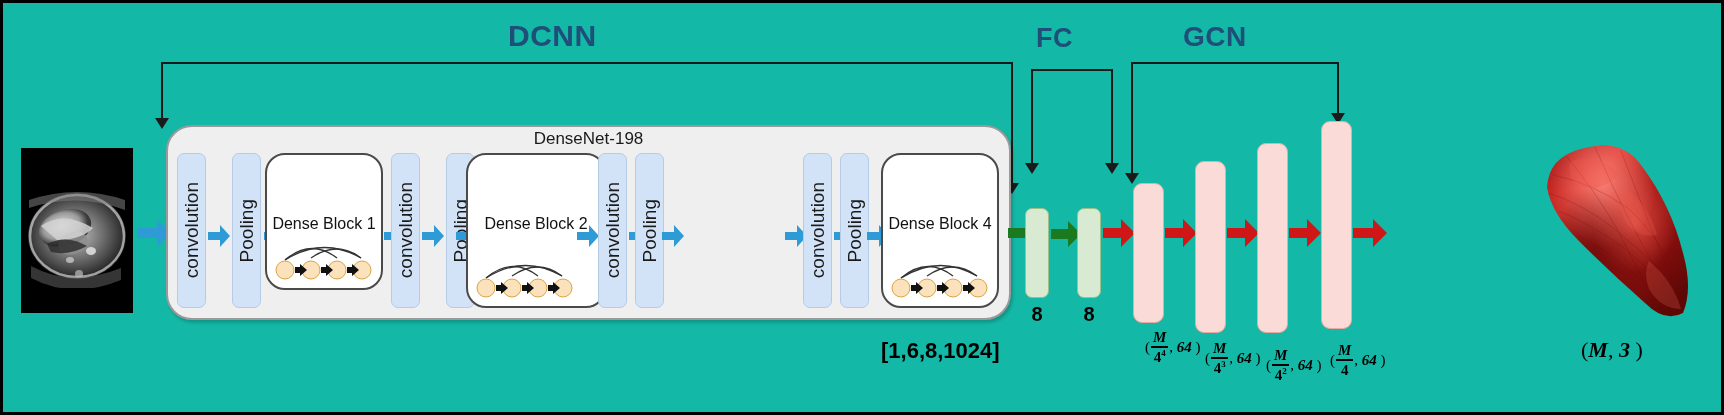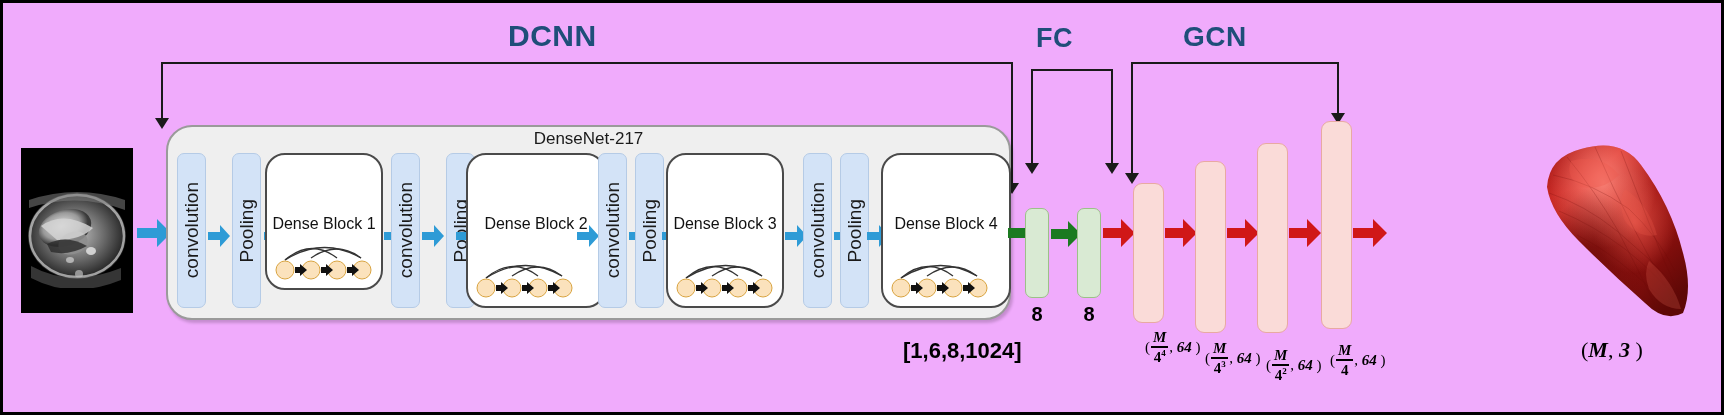--- a/index.html
+++ b/index.html
@@ -1,20 +1,20 @@
 <!DOCTYPE html>
 <html><head>
 <meta charset="utf-8">
 <style>
   html,body{margin:0;padding:0;background:#ffffff;}
   body{font-family:"Liberation Sans",sans-serif;}
   #canvas{
     position:relative;
     width:1724px;height:415px;
-    background:#f0abfc;
+    background:#14b8a6;
     border:3px solid #000000;
     box-sizing:border-box;
     overflow:hidden;
   }
   .abs{position:absolute;}
 
   
   .sect-title{
     font-weight:bold;
     color:#1F4E79;
@@ -204,21 +204,21 @@
     </svg>
   </div>
 
   <div class="abs barrow" style="left:134px;top:216px;">
     <svg width="34" height="28" viewBox="0 0 34 28">
         <path d="M0 9 H20 V0 L34 14 L20 28 V19 H0 Z" fill="#2e9bd6"></path>
       </svg>
   </div>
 
   <div class="abs" id="densenet" style="left:163px;top:122px;width:845px;height:195px;">
-    <div class="abs" id="densenet-title" style="left:0;right:0;top:2px;text-align:center;font-size:17px;">DenseNet-217</div>
+    <div class="abs" id="densenet-title" style="left:0;right:0;top:2px;text-align:center;font-size:17px;">DenseNet-198</div>
   </div>
 
   <div class="abs vchip" style="left:174px;top:150px;width:29px;height:155px;">
     <span style="font-size:19px;">convolution</span>
   </div>
   <div class="abs barrow" style="left:205px;top:222px;">
     <svg width="22" height="22" viewBox="0 0 22 22">
         <path d="M0 7 H12 V0 L22 11 L12 22 V15 H0 Z" fill="#2e9bd6"></path>
       </svg>
   </div>
@@ -301,37 +301,20 @@
       </svg>
   </div>
   <div class="abs vchip" style="left:632px;top:150px;width:29px;height:155px;">
     <span style="font-size:19px;">Pooling</span>
   </div>
   <div class="abs barrow" style="left:659px;top:222px;">
     <svg width="22" height="22" viewBox="0 0 22 22">
         <path d="M0 7 H12 V0 L22 11 L12 22 V15 H0 Z" fill="#2e9bd6"></path>
       </svg>
   </div>
-  <div class="abs dblock" style="left:663px;top:150px;width:118px;height:155px;">
-    <div class="dblock-label" style="top:60px;font-size:16px;">Dense Block 3</div>
-    <div class="dgraph">
-      <svg width="114" height="46" viewBox="0 0 114 46">
-        <path d="M18 24 Q44 2 70 22" fill="none" stroke="#333" stroke-width="1.3"></path>
-        <path d="M18 24 Q56 0 94 22" fill="none" stroke="#333" stroke-width="1.3"></path>
-        <path d="M44 22 Q70 4 94 22" fill="none" stroke="#333" stroke-width="1.3"></path>
-        <circle cx="18" cy="34" r="9" fill="#fbe2bc" stroke="#d9a441" stroke-width="1"></circle>
-        <circle cx="44" cy="34" r="9" fill="#fbe2bc" stroke="#d9a441" stroke-width="1"></circle>
-        <circle cx="70" cy="34" r="9" fill="#fbe2bc" stroke="#d9a441" stroke-width="1"></circle>
-        <circle cx="95" cy="34" r="9" fill="#fbe2bc" stroke="#d9a441" stroke-width="1"></circle>
-        <path d="M28 31 h5 v-3 l7 6 -7 6 v-3 h-5 z" fill="#111"></path>
-        <path d="M54 31 h5 v-3 l7 6 -7 6 v-3 h-5 z" fill="#111"></path>
-        <path d="M80 31 h5 v-3 l7 6 -7 6 v-3 h-5 z" fill="#111"></path>
-      </svg>
-    </div>
-  </div>
 
   <div class="abs barrow" style="left:782px;top:222px;">
     <svg width="22" height="22" viewBox="0 0 22 22">
         <path d="M0 7 H12 V0 L22 11 L12 22 V15 H0 Z" fill="#2e9bd6"></path>
       </svg>
   </div>
   <div class="abs vchip" style="left:800px;top:150px;width:29px;height:155px;">
     <span style="font-size:19px;">convolution</span>
   </div>
   <div class="abs barrow" style="left:831px;top:222px;">
@@ -340,39 +323,39 @@
       </svg>
   </div>
   <div class="abs vchip" style="left:837px;top:150px;width:29px;height:155px;">
     <span style="font-size:19px;">Pooling</span>
   </div>
   <div class="abs barrow" style="left:864px;top:222px;">
     <svg width="22" height="22" viewBox="0 0 22 22">
         <path d="M0 7 H12 V0 L22 11 L12 22 V15 H0 Z" fill="#2e9bd6"></path>
       </svg>
   </div>
-  <div class="abs dblock" style="left:878px;top:150px;width:130px;height:155px;">
+  <div class="abs dblock" style="left:878px;top:150px;width:118px;height:155px;">
     <div class="dblock-label" style="top:60px;font-size:16px;">Dense Block 4</div>
     <div class="dgraph">
       <svg width="114" height="46" viewBox="0 0 114 46">
         <path d="M18 24 Q44 2 70 22" fill="none" stroke="#333" stroke-width="1.3"></path>
         <path d="M18 24 Q56 0 94 22" fill="none" stroke="#333" stroke-width="1.3"></path>
         <path d="M44 22 Q70 4 94 22" fill="none" stroke="#333" stroke-width="1.3"></path>
         <circle cx="18" cy="34" r="9" fill="#fbe2bc" stroke="#d9a441" stroke-width="1"></circle>
         <circle cx="44" cy="34" r="9" fill="#fbe2bc" stroke="#d9a441" stroke-width="1"></circle>
         <circle cx="70" cy="34" r="9" fill="#fbe2bc" stroke="#d9a441" stroke-width="1"></circle>
         <circle cx="95" cy="34" r="9" fill="#fbe2bc" stroke="#d9a441" stroke-width="1"></circle>
         <path d="M28 31 h5 v-3 l7 6 -7 6 v-3 h-5 z" fill="#111"></path>
         <path d="M54 31 h5 v-3 l7 6 -7 6 v-3 h-5 z" fill="#111"></path>
         <path d="M80 31 h5 v-3 l7 6 -7 6 v-3 h-5 z" fill="#111"></path>
       </svg>
     </div>
   </div>
 
-  <div class="abs io-label" style="left:878px;top:335px;font-size:22px;margin-left:22px;">[1,6,8,1024]</div>
+  <div class="abs io-label" style="left:878px;top:335px;font-size:22px;">[1,6,8,1024]</div>
 
   <div class="abs barrow" style="left:1005px;top:216px;">
     <svg width="32" height="28" viewBox="0 0 32 28">
         <path d="M0 9 H18 V0 L32 14 L18 28 V19 H0 Z" fill="#1b7a20"></path>
       </svg>
   </div>
   <div class="abs fcbar" style="left:1022px;top:205px;width:24px;height:90px;"></div>
   <div class="abs bar-num" style="left:1016px;top:300px;width:36px;font-size:20px;">8</div>
 
   <div class="abs barrow" style="left:1048px;top:218px;">

